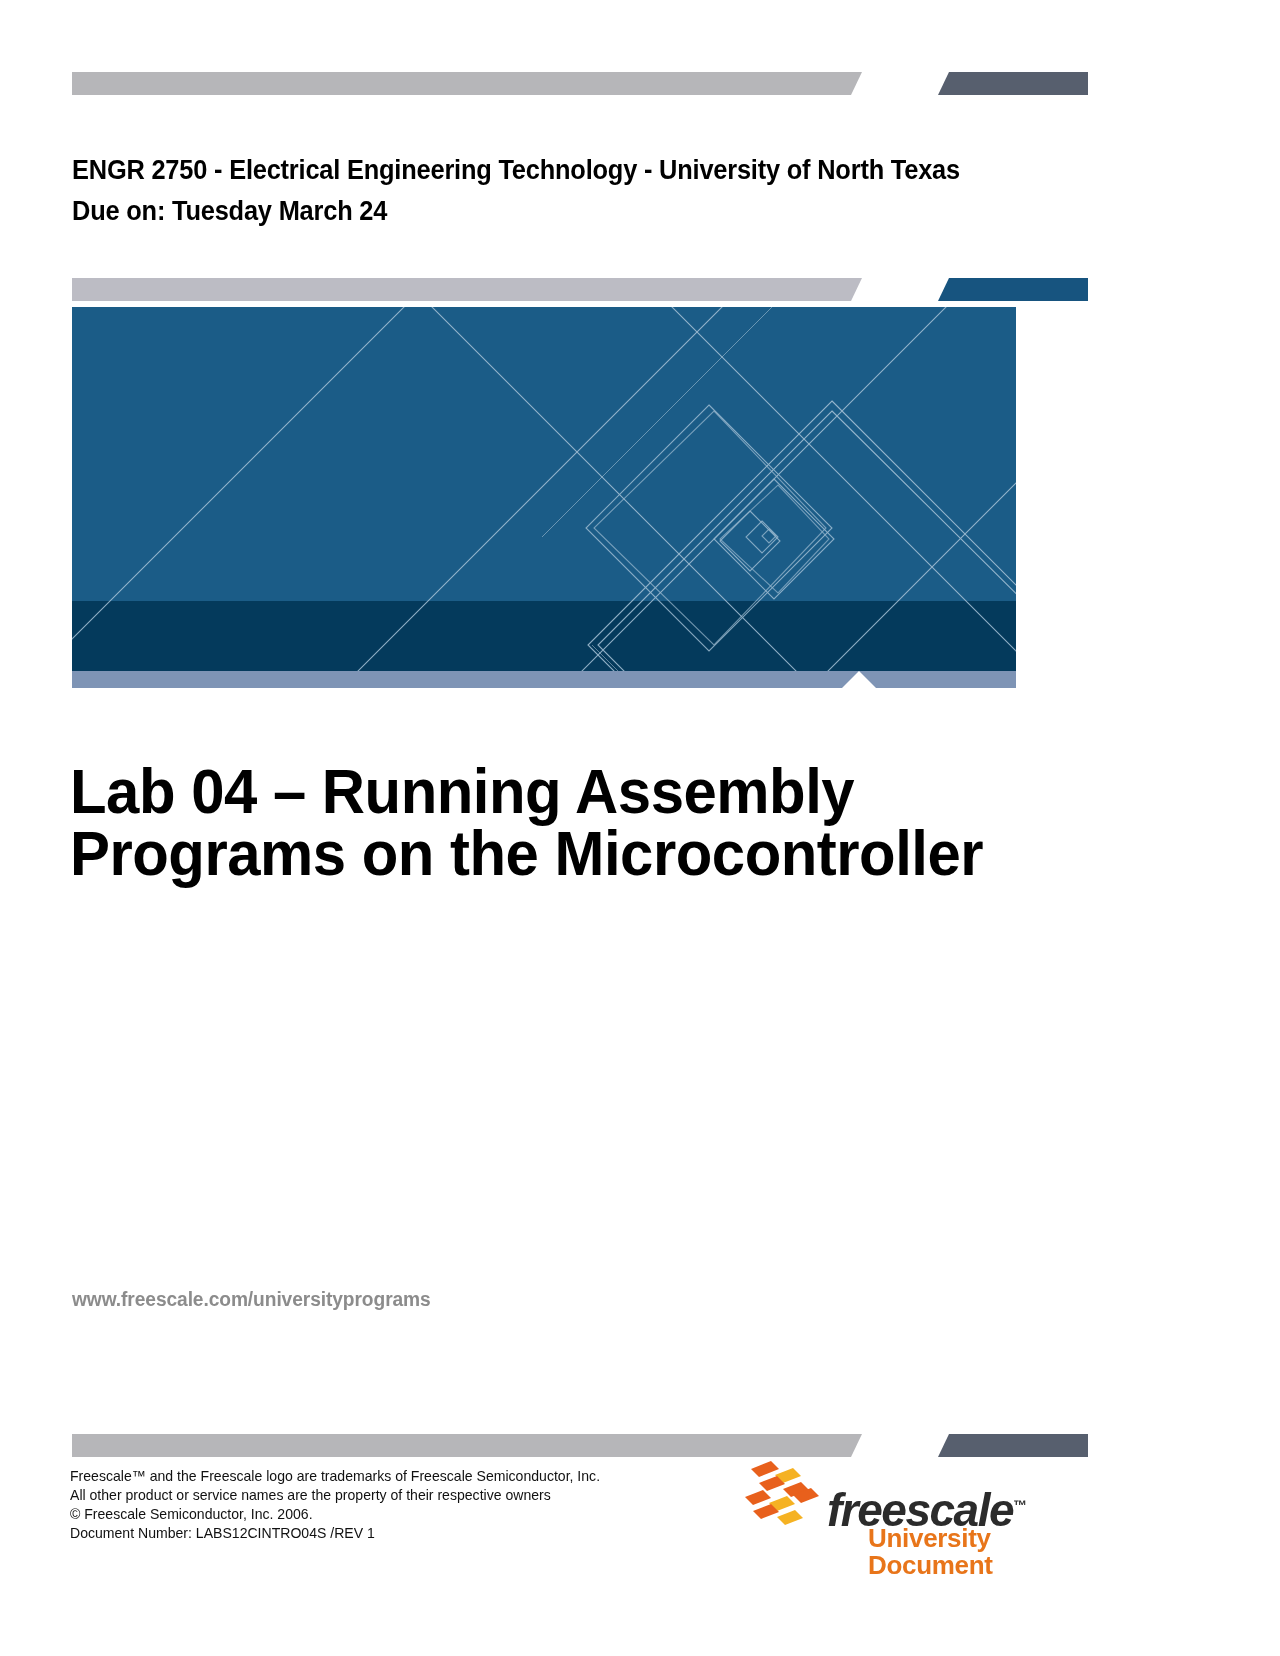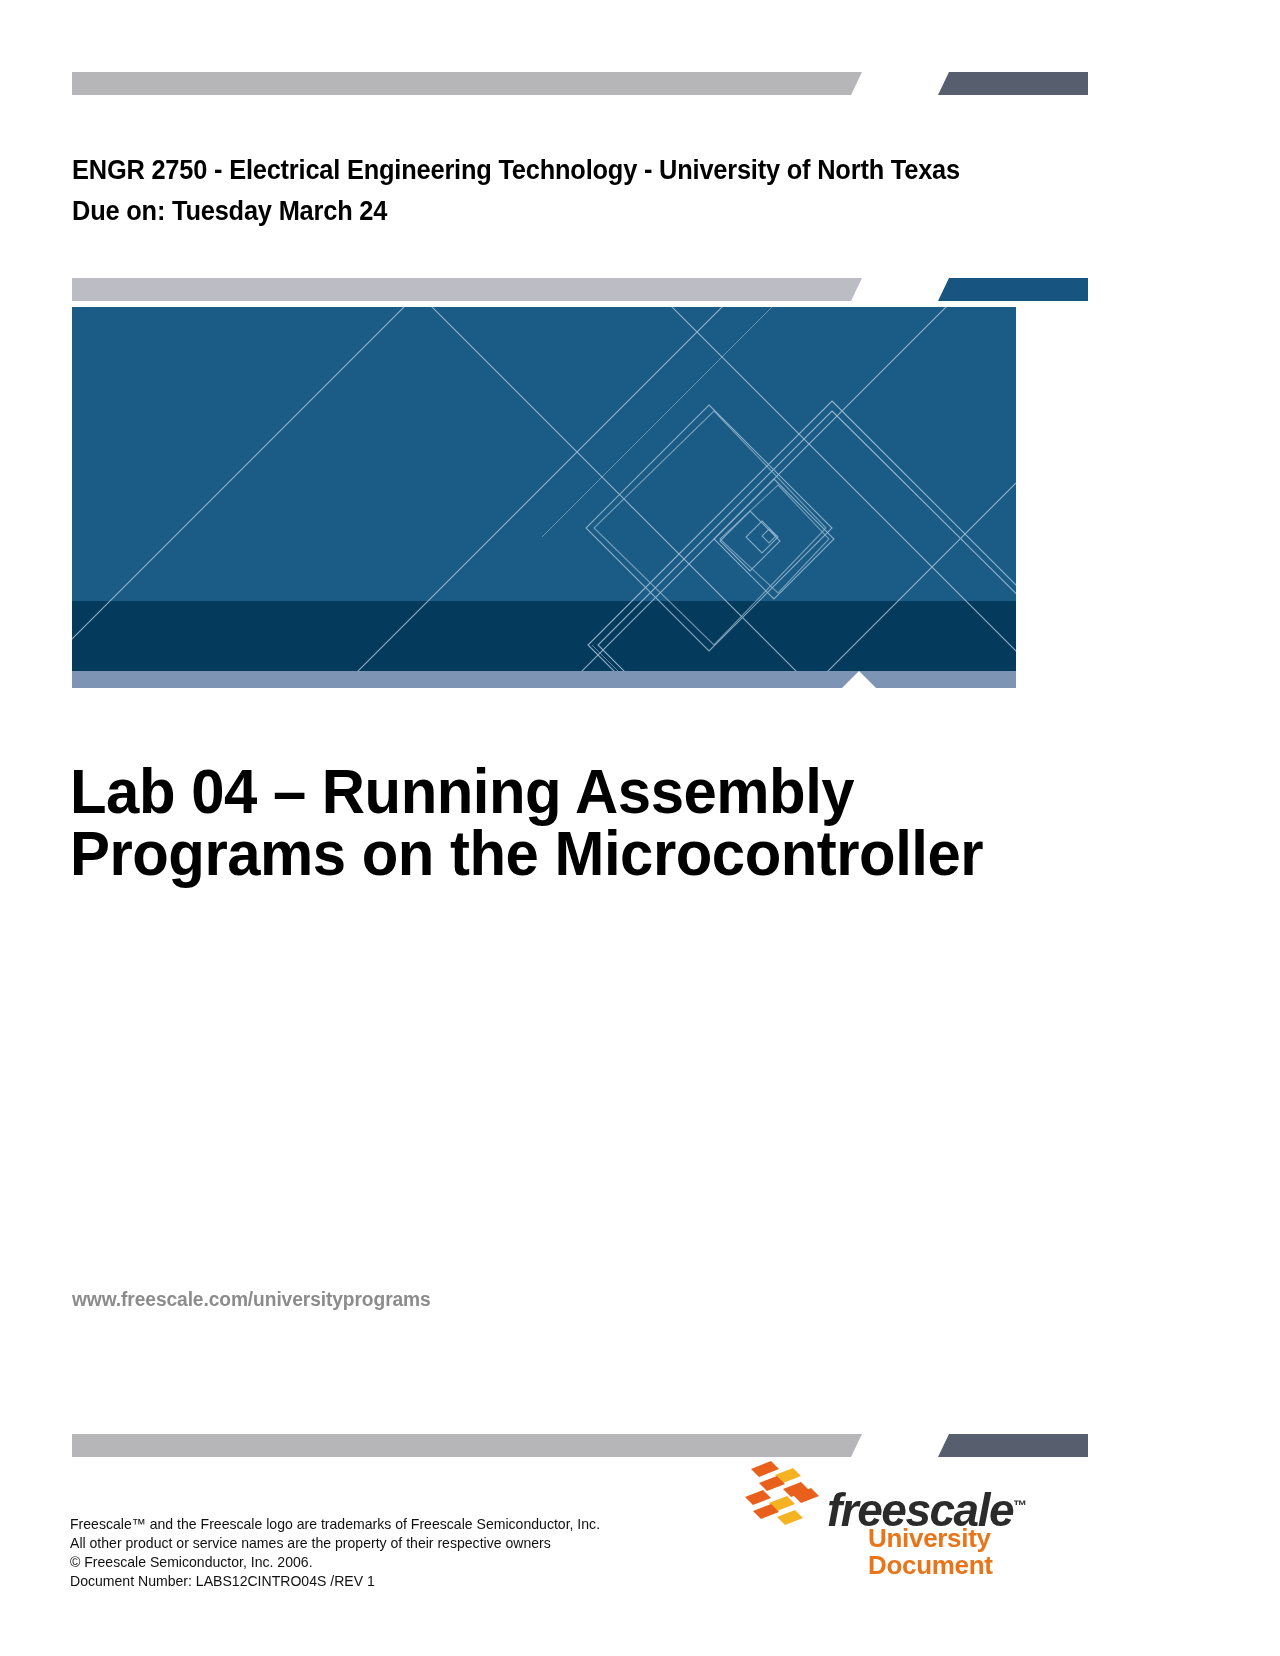--- a/index.html
+++ b/index.html
@@ -80,21 +80,21 @@
 
   
   .url{
     position:absolute;left:72px;top:1288px;
     font-size:20px;font-weight:bold;color:#8c8c8c;
     letter-spacing:-0.1px;
     transform:scaleX(0.96);transform-origin:left center;
   }
 
   
-  .footer-legal{position:absolute;left:70px;top:1467px;width:620px;margin-top:48px;}
+  .footer-legal{position:absolute;left:70px;top:1467px;width:620px;}
   .footer-legal div{
     font-size:14.5px;color:#111;line-height:19px;white-space:nowrap;
     transform:scaleX(0.97);transform-origin:left center;
   }
 
   
   .logo{position:absolute;left:735px;top:1455px;width:290px;height:120px;}
   .logo-row{position:absolute;left:0;top:0;display:flex;align-items:flex-end;}
   .logo-mark{width:86px;height:78px;position:relative;margin-right:6px;}
   .logo-word{

